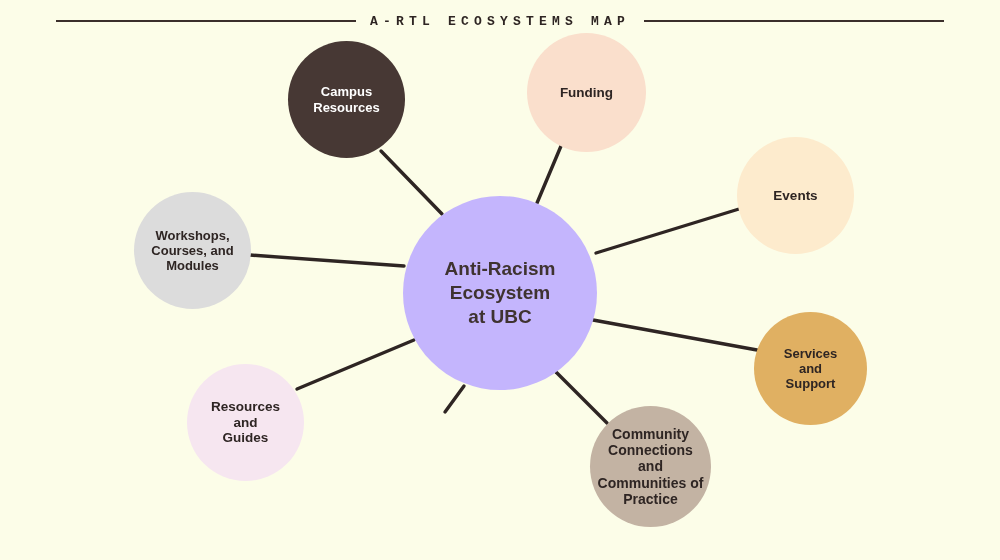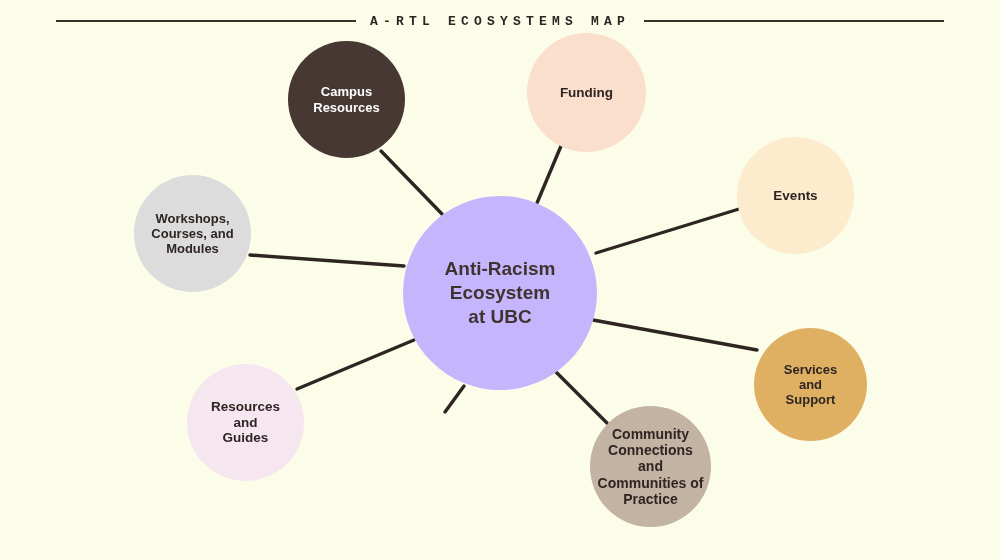--- a/index.html
+++ b/index.html
@@ -106,21 +106,21 @@
   }
   #node-funding .label { font-size: 13.5px; color: #2e2523; }
 
   #node-events {
     left: 737px; top: 137px; width: 117px; height: 117px;
     background: #fdebcd;
   }
   #node-events .label { font-size: 13.5px; color: #2e2523; }
 
   #node-services-support {
-    left: 754px; top: 328px; width: 113px; height: 113px;
+    left: 754px; top: 312px; width: 113px; height: 113px;
     background: #e0b062;
   }
   #node-services-support .label { font-size: 13px; color: #2e2523; }
 
   #node-community-connections {
     left: 590px; top: 406px; width: 121px; height: 121px;
     background: #c3b3a3;
   }
   #node-community-connections .label { font-size: 14px; color: #2e2523; }
 
@@ -130,21 +130,21 @@
   }
   #node-strategies-toolkits .label { font-size: 13px; color: #ffffff; }
 
   #node-resources-guides {
     left: 187px; top: 364px; width: 117px; height: 117px;
     background: #f6e6f0;
   }
   #node-resources-guides .label { font-size: 13.5px; color: #2e2523; }
 
   #node-workshops-courses {
-    left: 134px; top: 175px; width: 117px; height: 117px;
+    left: 134px; top: 192px; width: 117px; height: 117px;
     background: #dcdcdc;
   }
   #node-workshops-courses .label { font-size: 13px; color: #2e2523; }
 </style>
 </head>
 <body>
 
 <div id="canvas">
 
   <div class="header">

